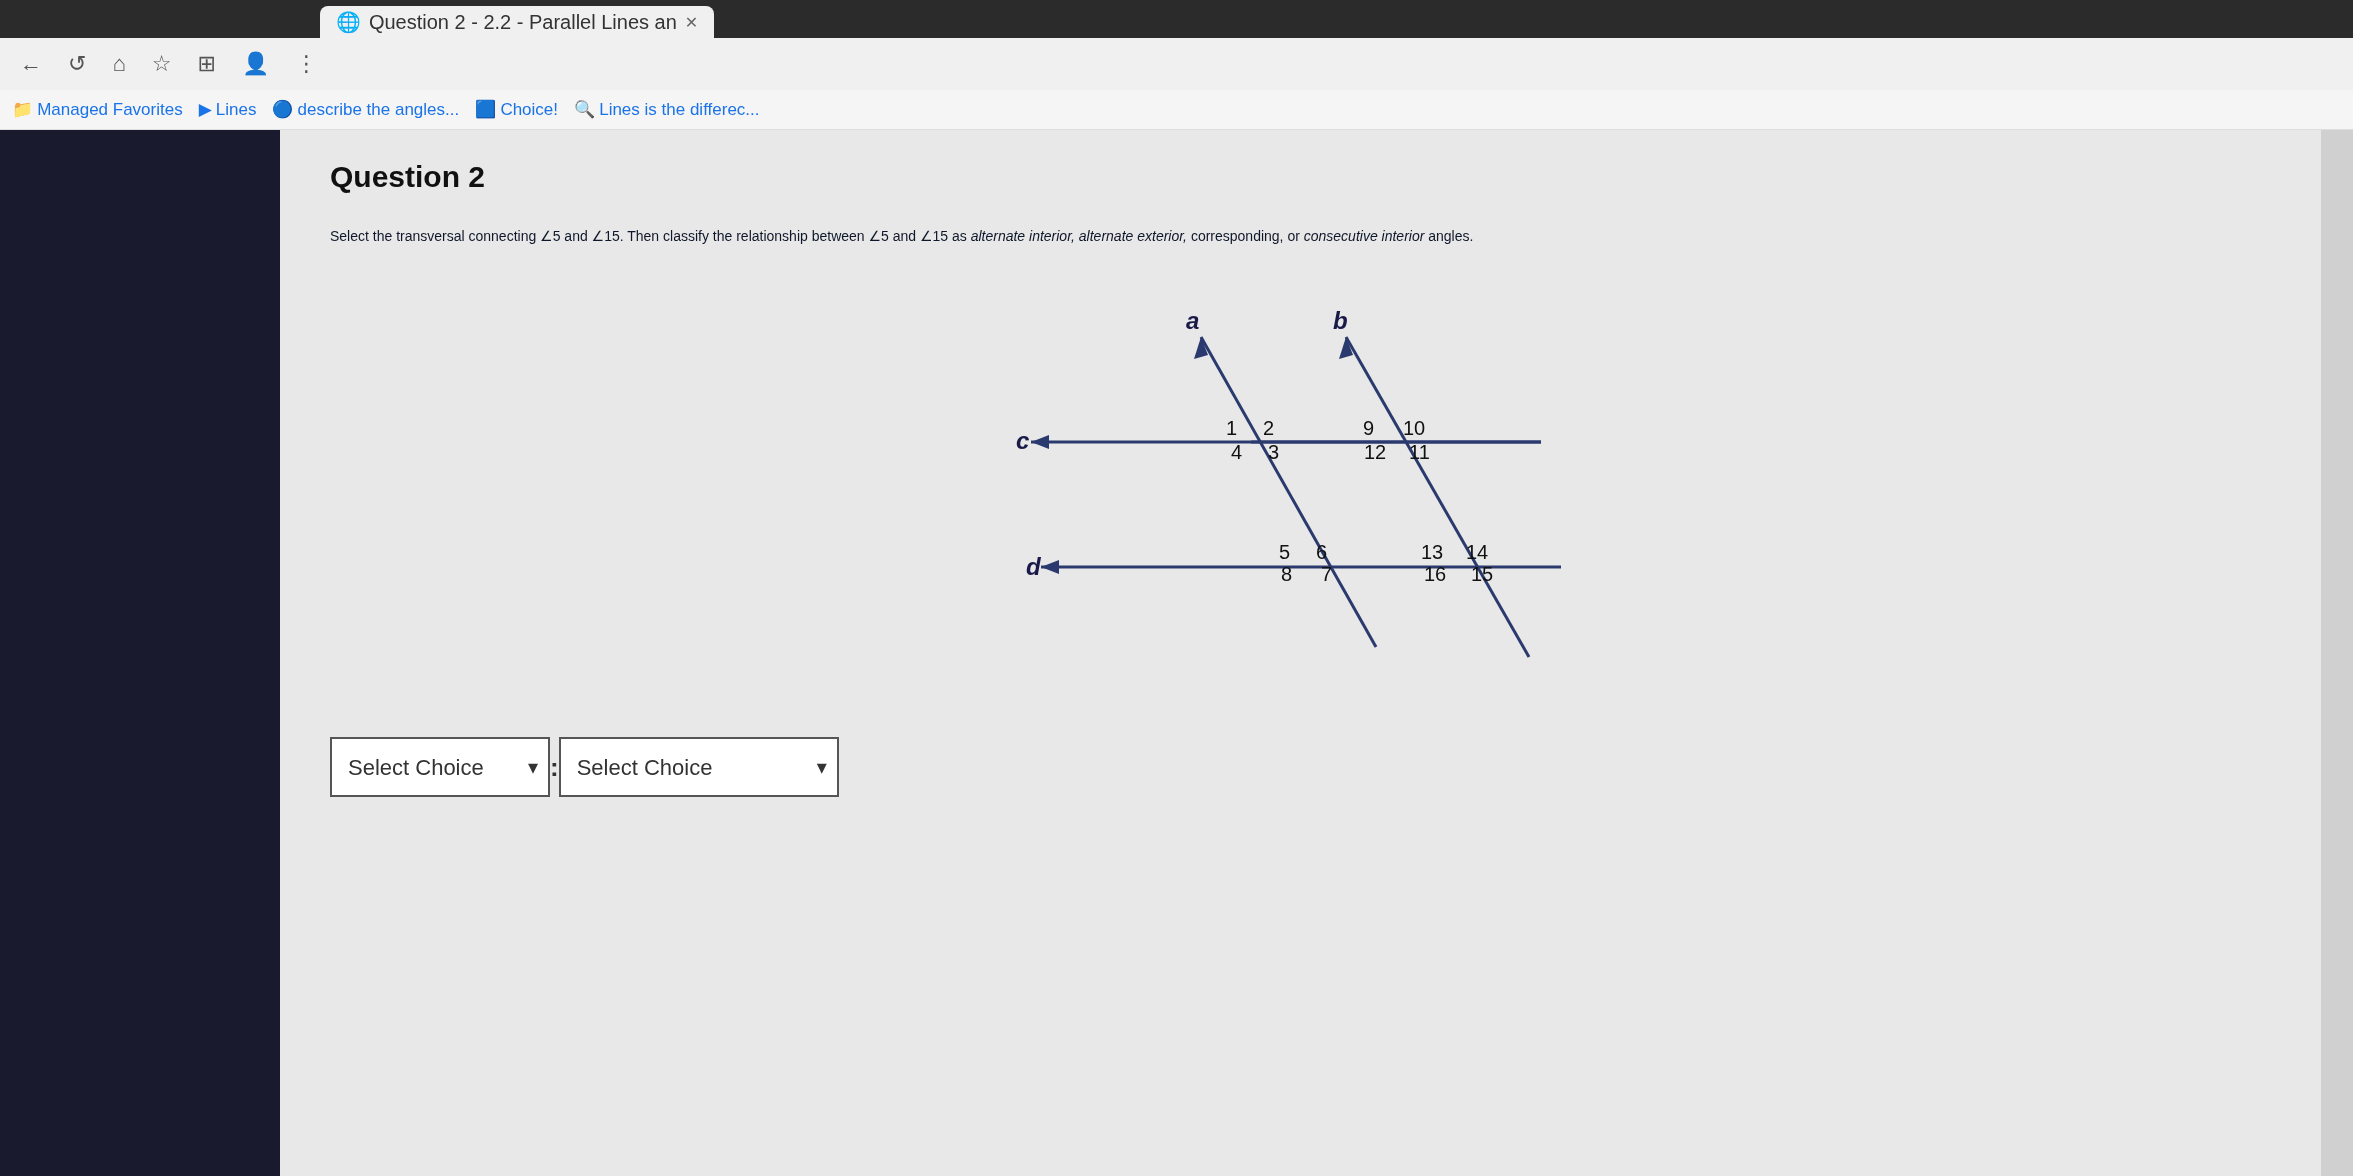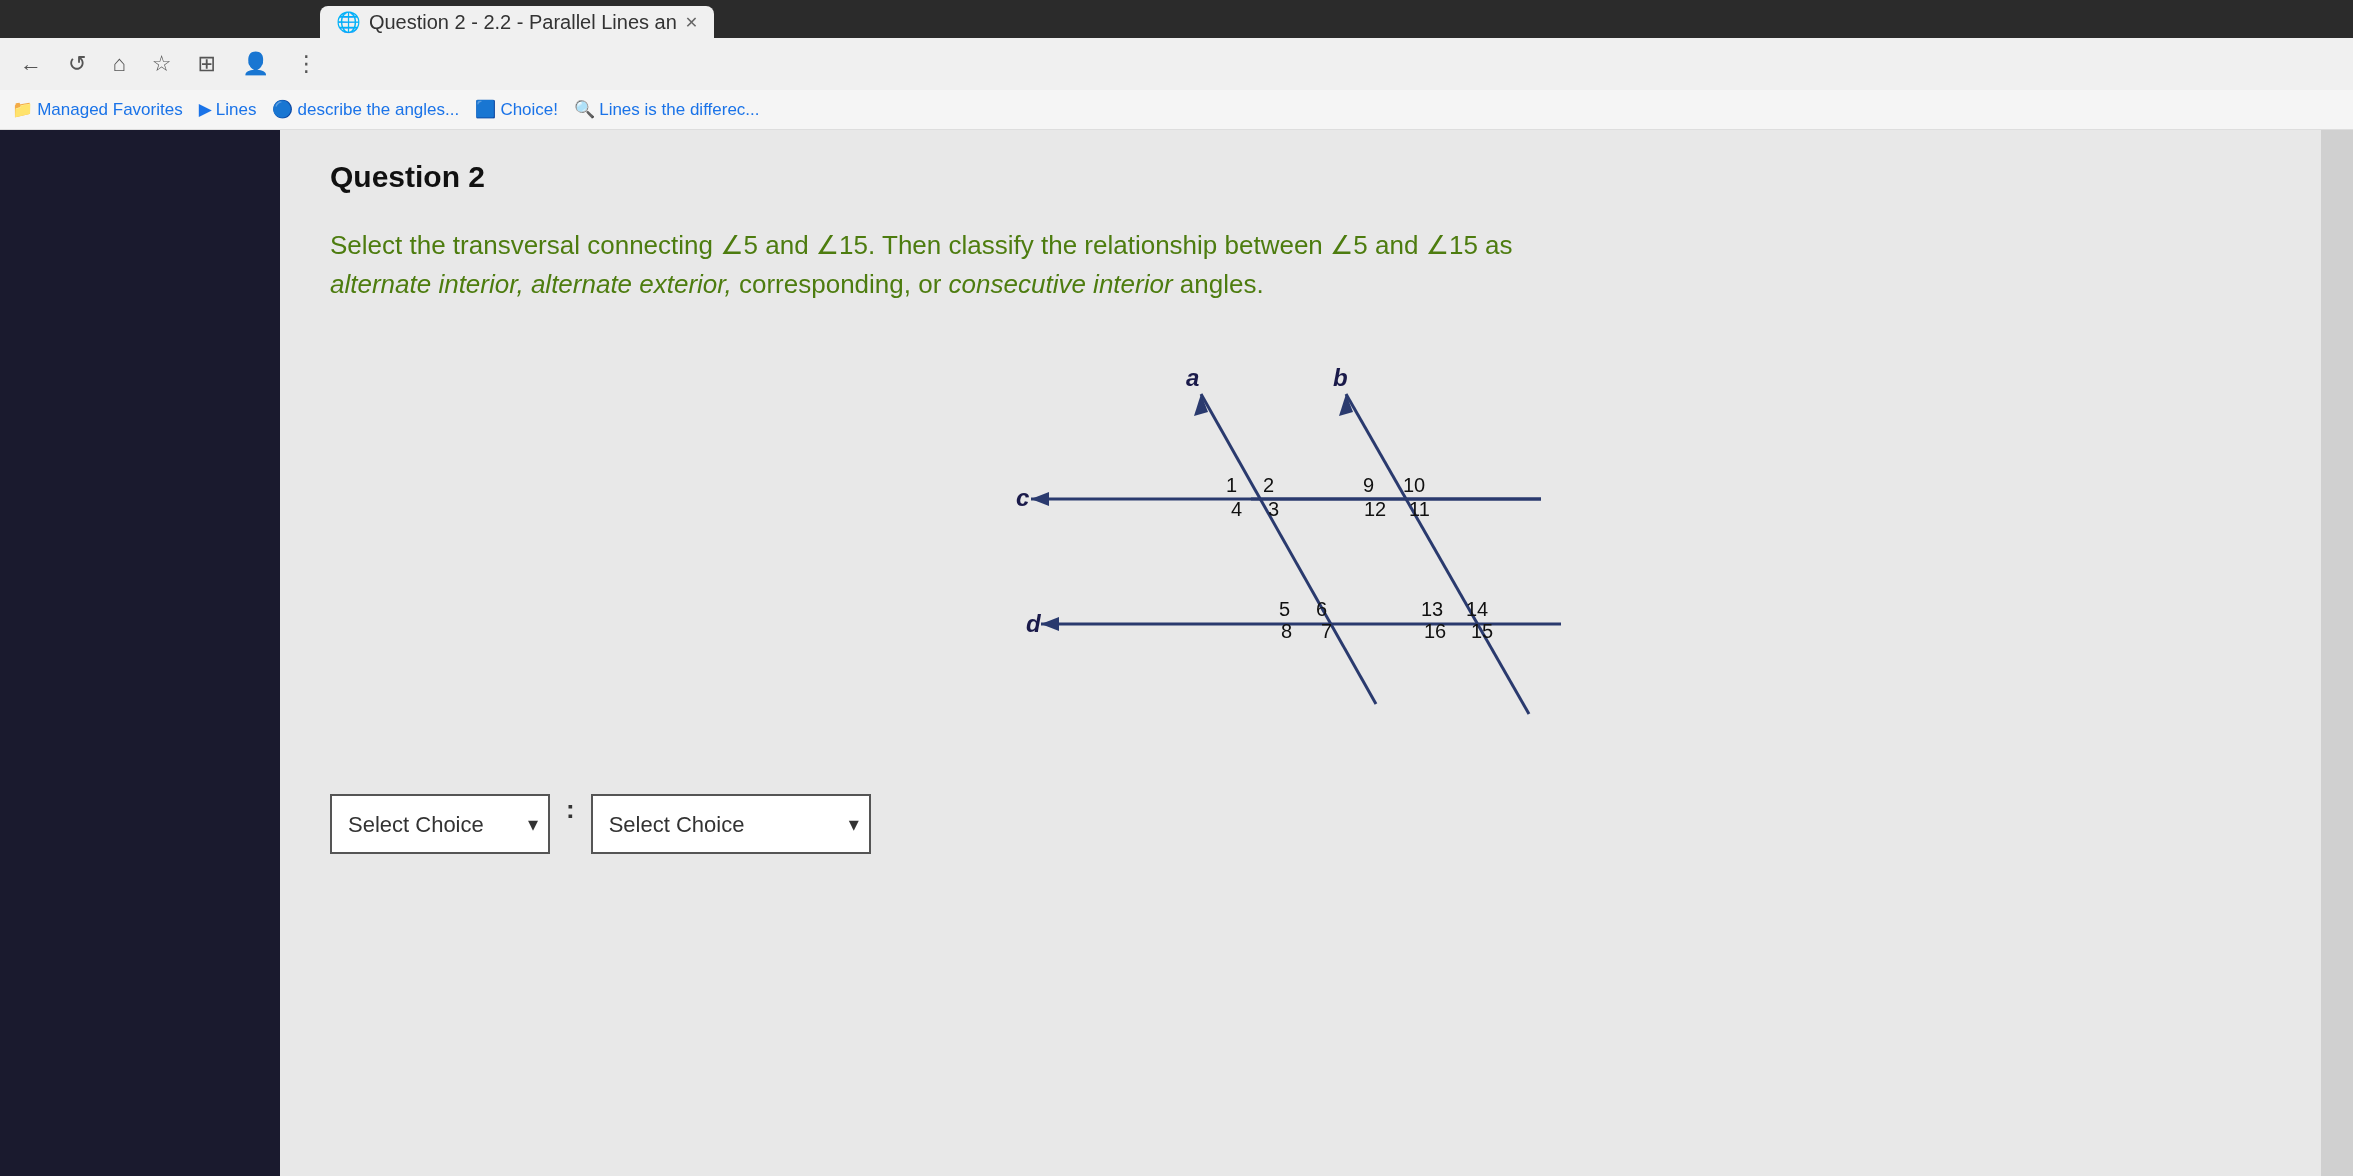--- a/index.html
+++ b/index.html
@@ -119,22 +119,22 @@
     }
 
     .question-number {
       font-size: 30px;
       font-weight: bold;
       color: #111;
       margin-bottom: 32px;
     }
 
     .question-text {
-      font-size: 26px;
-      color: #4d7c0f;
+      font-size: 14px;
+      color: #0f172a;
       line-height: 1.5;
       margin-bottom: 30px;
       max-width: 1200px;
     }
 
     .question-text em {
       font-style: italic;
     }
 
     
@@ -145,21 +145,21 @@
     }
 
     .diagram-svg {
       width: 800px;
       height: 420px;
     }
 
     
     .answer-area {
       display: flex;
-      gap: 16px;
+      align-items: center;
       margin-top: 20px;
     }
 
     .select-wrapper {
       position: relative;
       display: inline-flex;
       align-items: center;
     }
 
     .select-dropdown {

